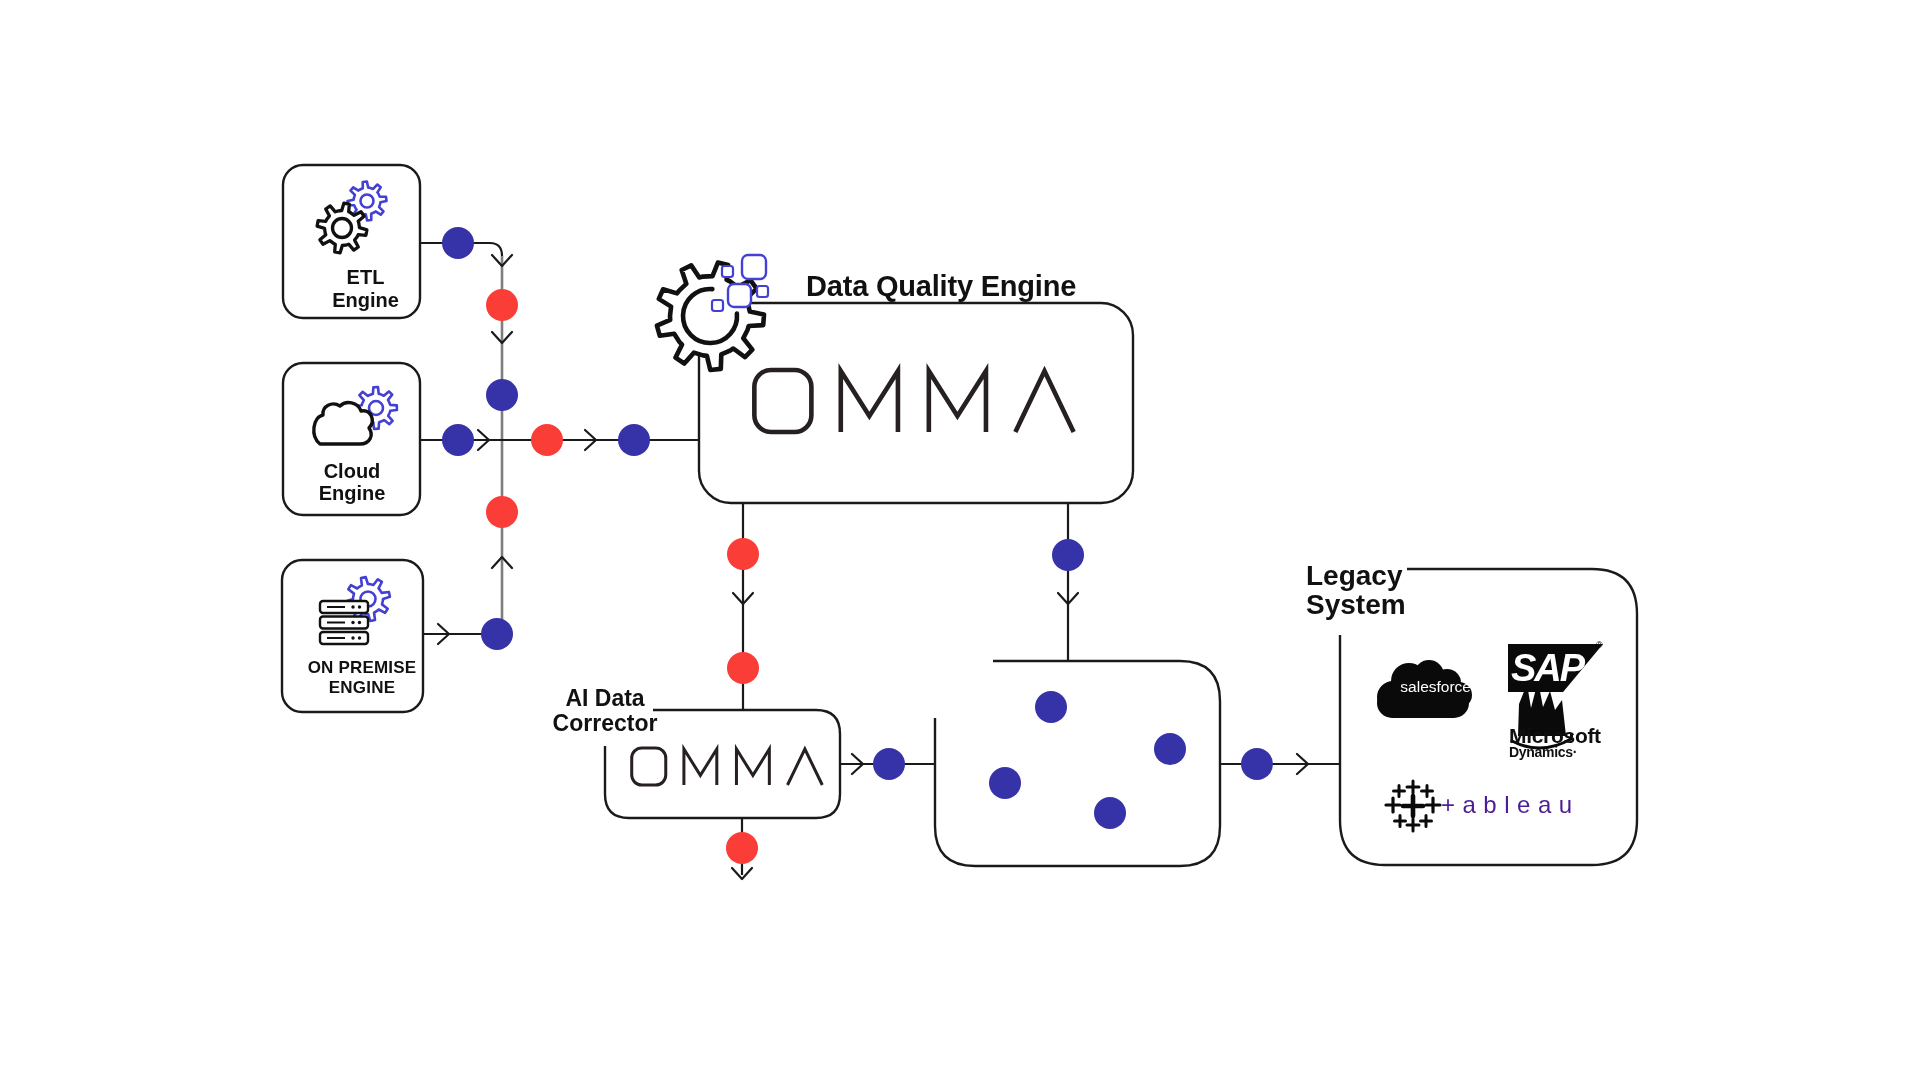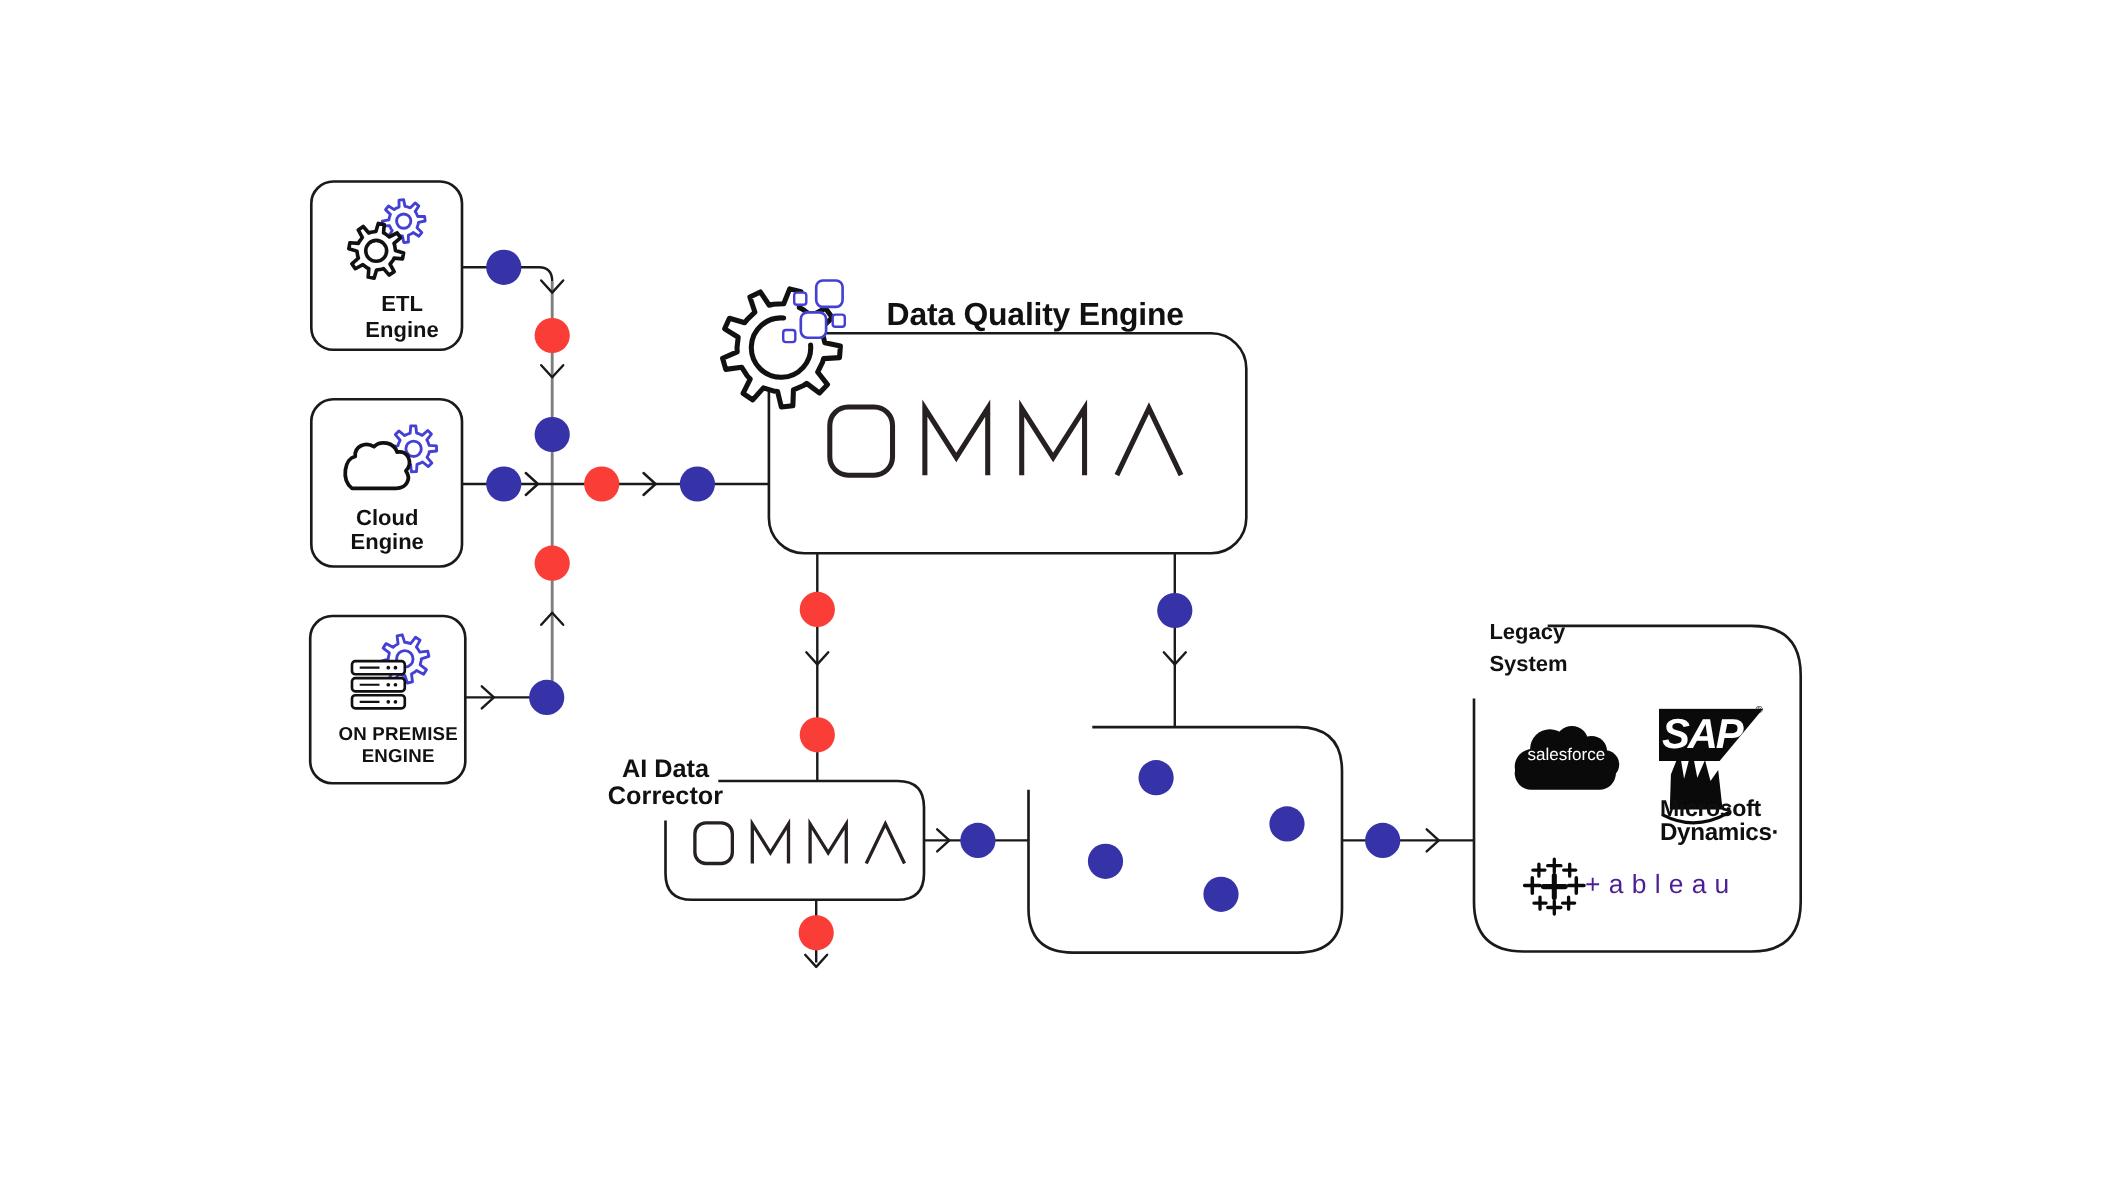--- a/index.html
+++ b/index.html
@@ -18,30 +18,30 @@
   
   .lbl{position:absolute;font-weight:700;color:var(--text,#111);}
   .ctr{text-align:center;padding-left:14px;}
   #lbl-etl{left:283px;top:266px;width:137px;font-size:20px;line-height:23px;}
   #lbl-cloud{left:283px;top:460px;width:110px;font-size:20px;line-height:22px;}
   #lbl-onprem{left:282px;top:658px;width:132px;font-size:17px;line-height:20px;letter-spacing:.2px;}
   #lbl-dqe-title{left:806px;top:258px;font-size:29px;letter-spacing:-.2px;margin-top:12px;}
   #lbl-ai{left:519px;top:686px;width:144px;font-size:23px;line-height:25px;}
   #lbl-lake{left:885px;top:627px;width:120px;font-size:23px;line-height:25px;}
   #lbl-lake .good{color:var(--good,#3d39c0);}
-  #lbl-legacy{left:1354px;top:561px;font-size:20px;line-height:29px;}
+  #lbl-legacy{left:1306px;top:561px;font-size:28px;line-height:29px;}
   
   .sap-box{position:absolute;left:1508px;top:604px;width:95px;height:48px;background:var(--logo-ink,#0a0a0a);
            clip-path:polygon(0 0,100% 0,58% 100%,0 100%);margin-top:40px;}
   .sap-text{position:absolute;left:3px;top:1px;font-style:italic;font-weight:800;font-size:38px;line-height:46px;
             letter-spacing:-2px;color:#fff;}
   #sap-reg{position:absolute;left:1596px;top:640px;font-size:9px;font-weight:400;color:var(--logo-ink,#0a0a0a);}
-  #lbl-sf{position:absolute;left:1377px;top:678px;width:94px;text-align:center;font-size:15.5px;font-weight:400;color:#fff;}
+  #lbl-sf{position:absolute;left:1377px;top:678px;width:94px;text-align:right;font-size:15.5px;font-weight:400;color:#fff;}
   #lbl-ms1{position:absolute;left:1509px;top:724px;font-size:21px;font-weight:600;letter-spacing:-.3px;color:#0f0f0f;}
-  #lbl-ms2{position:absolute;left:1509px;top:744px;font-size:22px;font-weight:600;letter-spacing:-.3px;color:#0f0f0f;}
+  #lbl-ms2{position:absolute;left:1509px;top:744px;font-size:14px;font-weight:600;letter-spacing:-.3px;color:#0f0f0f;}
   #lbl-tab{position:absolute;left:1441px;top:791px;font-size:24px;font-weight:500;letter-spacing:7.5px;color:#4c1d95;}
 </style>
 </head>
 <body>
 
 <div class="stage">
 
   <svg width="1920" height="1080" viewBox="0 0 1920 1080">
 
     <g>

